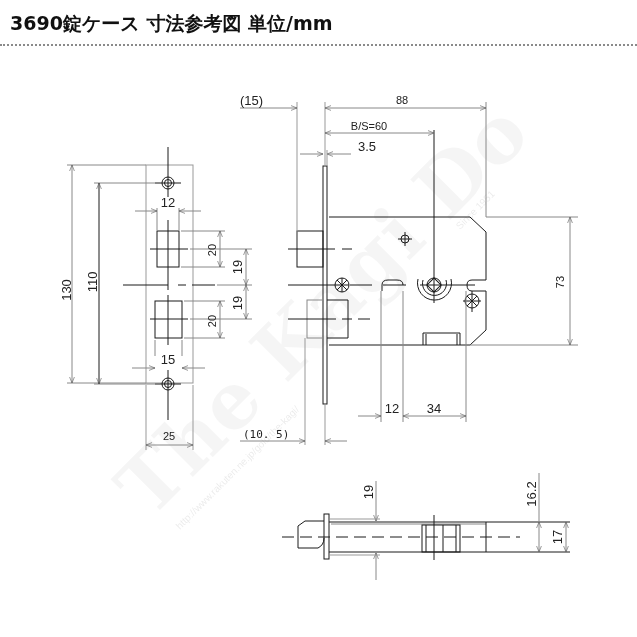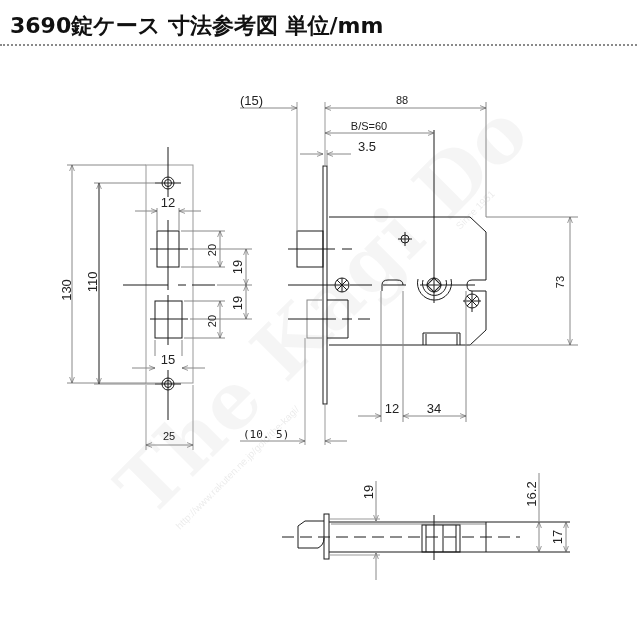--- a/index.html
+++ b/index.html
@@ -1,17 +1,17 @@
 <!DOCTYPE html>
 <html><head>
 <meta charset="utf-8">
 <style>
   html,body{margin:0;padding:0;background:#fff;}
   body{width:637px;height:637px;position:relative;overflow:hidden;font-family:"DejaVu Sans",sans-serif;}
-  .title{position:absolute;left:10px;top:11px;font-size:22px;font-weight:bold;color:#111;letter-spacing:0px;white-space:nowrap;}
+  .title{position:absolute;left:10px;top:11px;font-size:19px;font-weight:bold;color:#111;letter-spacing:0px;white-space:nowrap;}
   .sep{position:absolute;left:0;top:44px;width:637px;height:0;border-top:2px dotted #8a8a8a;}
   svg{position:absolute;left:0;top:0;}
   .dim{font-family:"Liberation Sans",sans-serif;font-size:11px;fill:#222;}
   .dimL{font-family:"Liberation Sans",sans-serif;font-size:13px;fill:#222;}
   .dimM{font-family:"DejaVu Sans Mono",monospace;font-size:11px;fill:#222;}
   .wm{font-family:"DejaVu Serif",serif;font-weight:bold;font-size:78px;fill:#000;opacity:0.035;}
   .wms{font-family:"Liberation Sans",sans-serif;font-size:10px;fill:#000;opacity:0.08;}
 </style>
 </head>
 <body>

